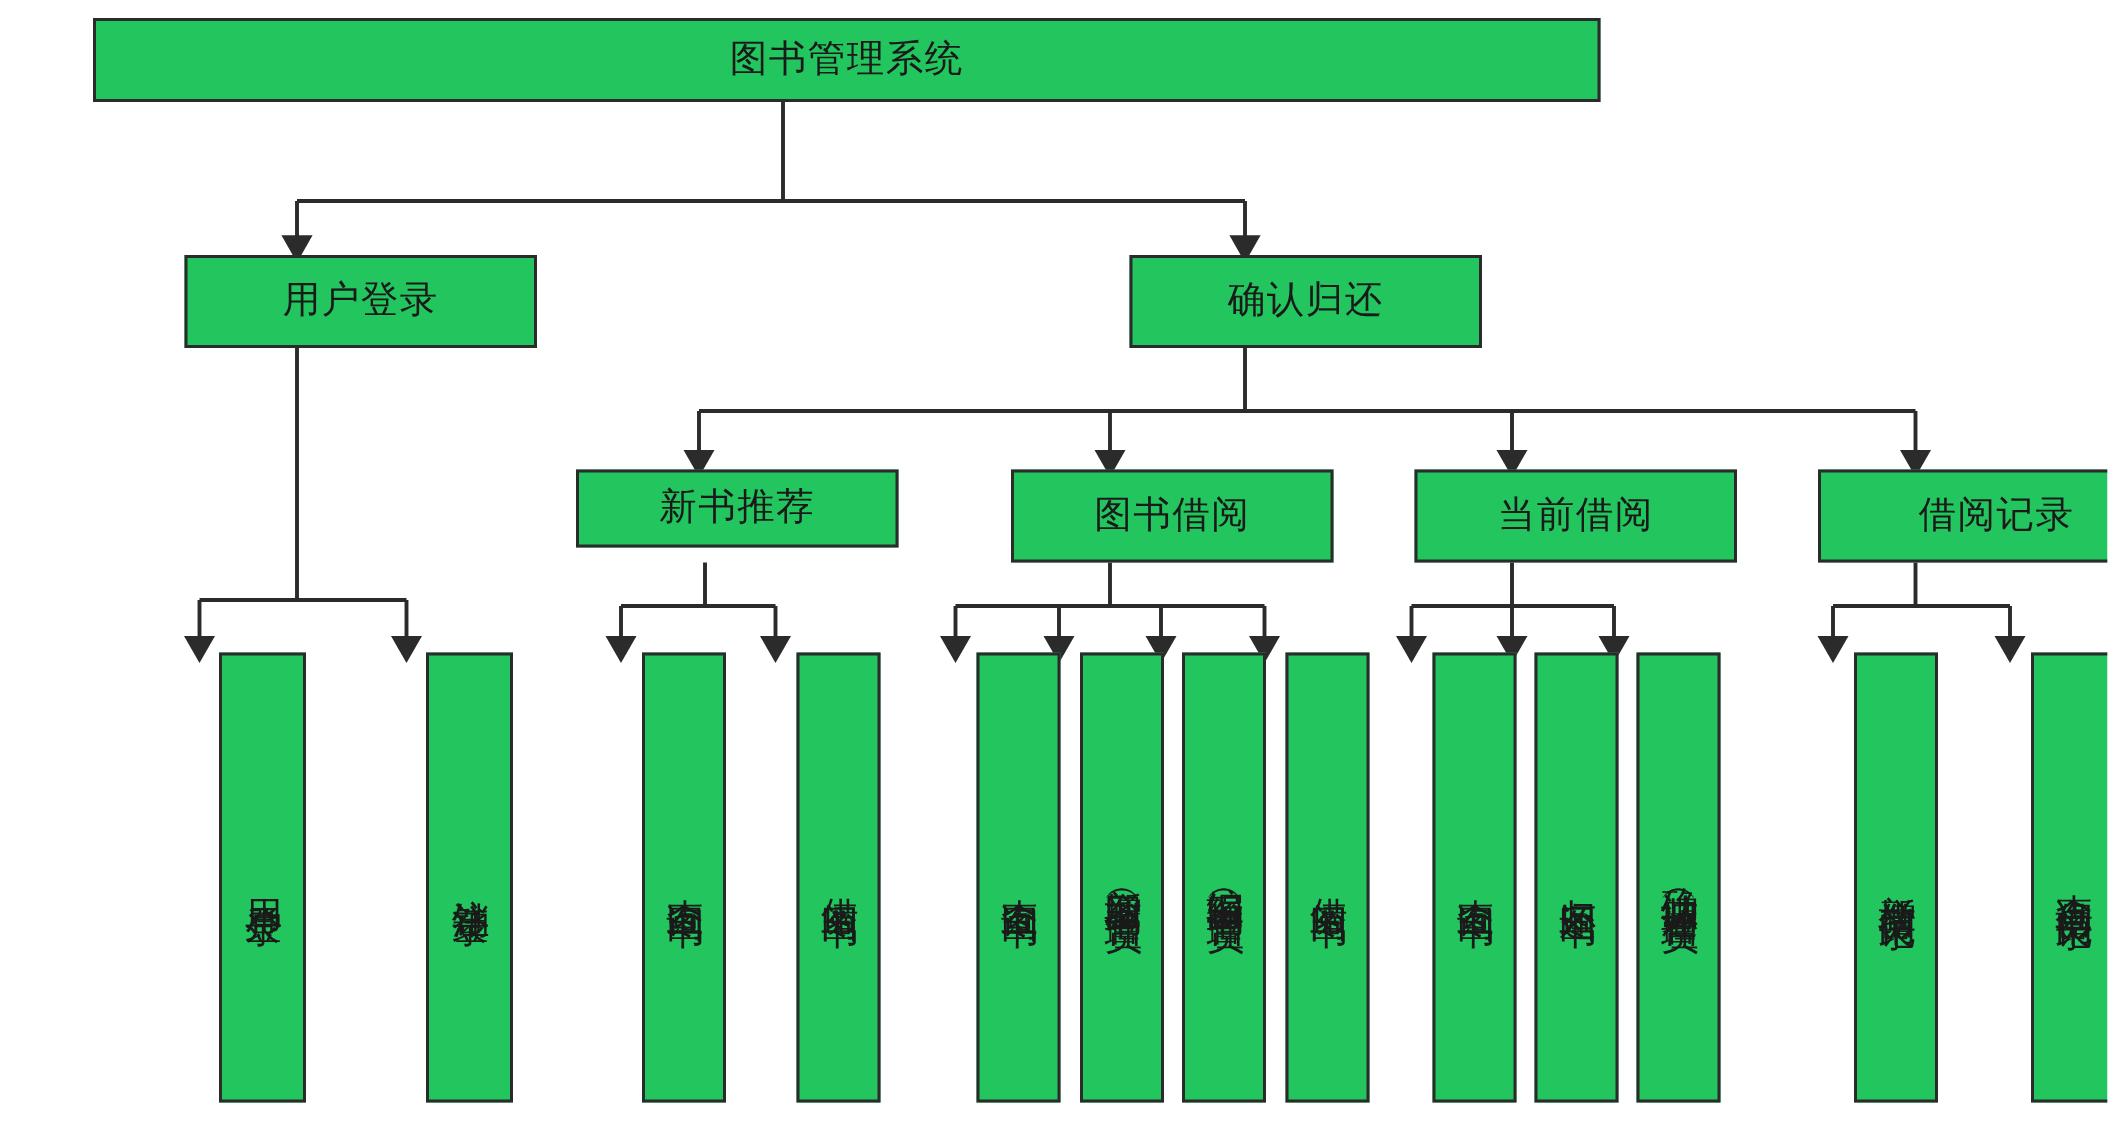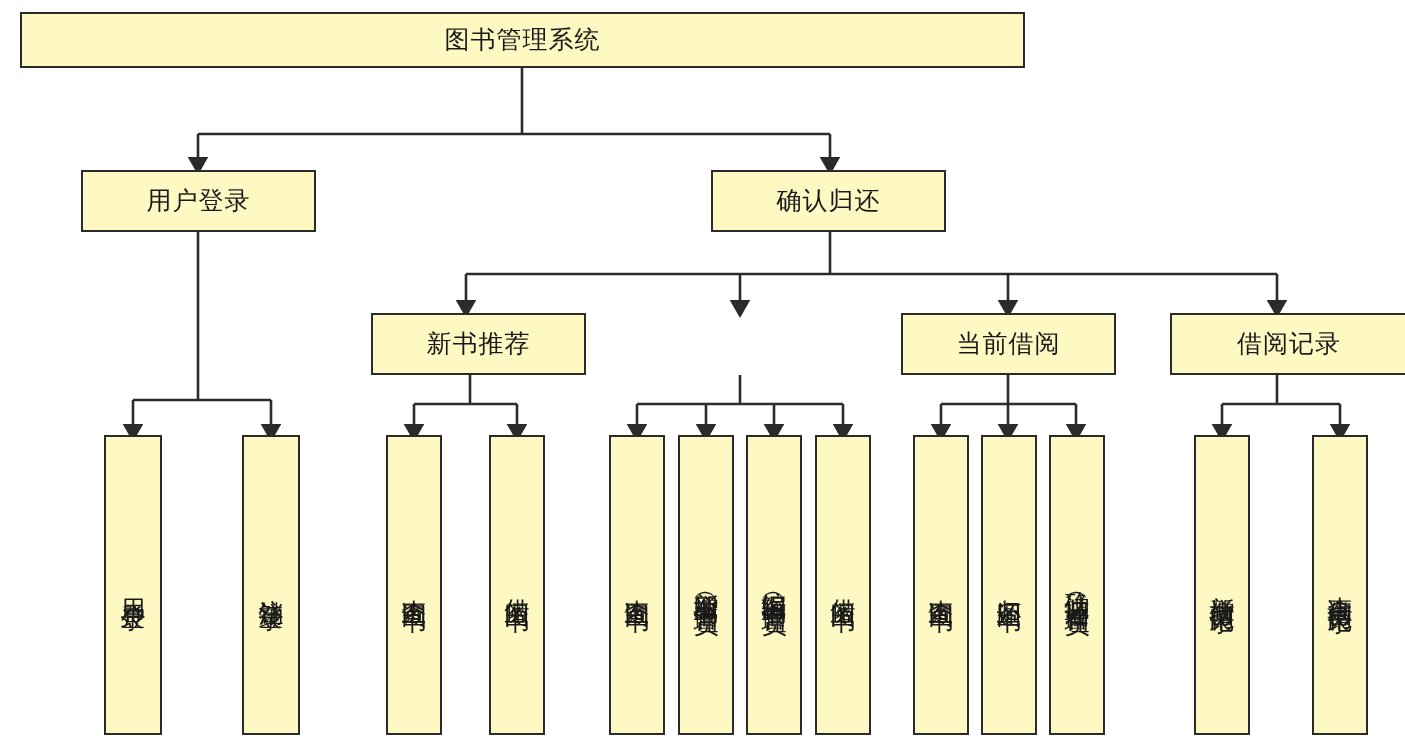--- a/index.html
+++ b/index.html
@@ -23,25 +23,26 @@
     left: 0;
     top: 0;
     width: 1405px;
     height: 747px;
     pointer-events: none;
   }
   .node {
     position: absolute;
     box-sizing: border-box;
     border: 2px solid #2b2b2b;
-    background: #fef9c3;
+    background: #22c55e;
     display: flex;
     align-items: center;
     justify-content: center;
     color: #1a1a1a;
+    margin-left: 42px;
   }
   .node .label {
     display: block;
     text-align: center;
     line-height: 1.18;
     white-space: nowrap;
   }
   
   .node.horiz .label {
     font-size: 25px;
@@ -131,22 +132,25 @@
     <span class="label">图书管理系统</span>
   </div>
 
   <div class="node horiz" style="left:81px; top:170px; width:235px; height:62px;">
     <span class="label">用户登录</span>
   </div>
   <div class="node horiz" style="left:711px; top:170px; width:235px; height:62px;">
     <span class="label">确认归还</span>
   </div>
 
-  <div class="node horiz" style="left:371px; top:313px; width:215px; height:62px;">
+  <div class="node horiz" style="left:342px; top:313px; width:215px; height:52px;">
     <span class="label">新书推荐</span>
+  </div>
+  <div class="node horiz" style="left:632px; top:313px; width:215px; height:62px;">
+    <span class="label">图书借阅</span>
   </div>
   <div class="node horiz" style="left:901px; top:313px; width:215px; height:62px;">
     <span class="label">当前借阅</span>
   </div>
   <div class="node horiz" style="left:1170px; top:313px; width:238px; height:62px;">
     <span class="label">借阅记录</span>
   </div>
 
   <div class="node vert" style="left:104px; top:435px; width:58px; height:300px;">
     <span class="label">用户登录</span>

